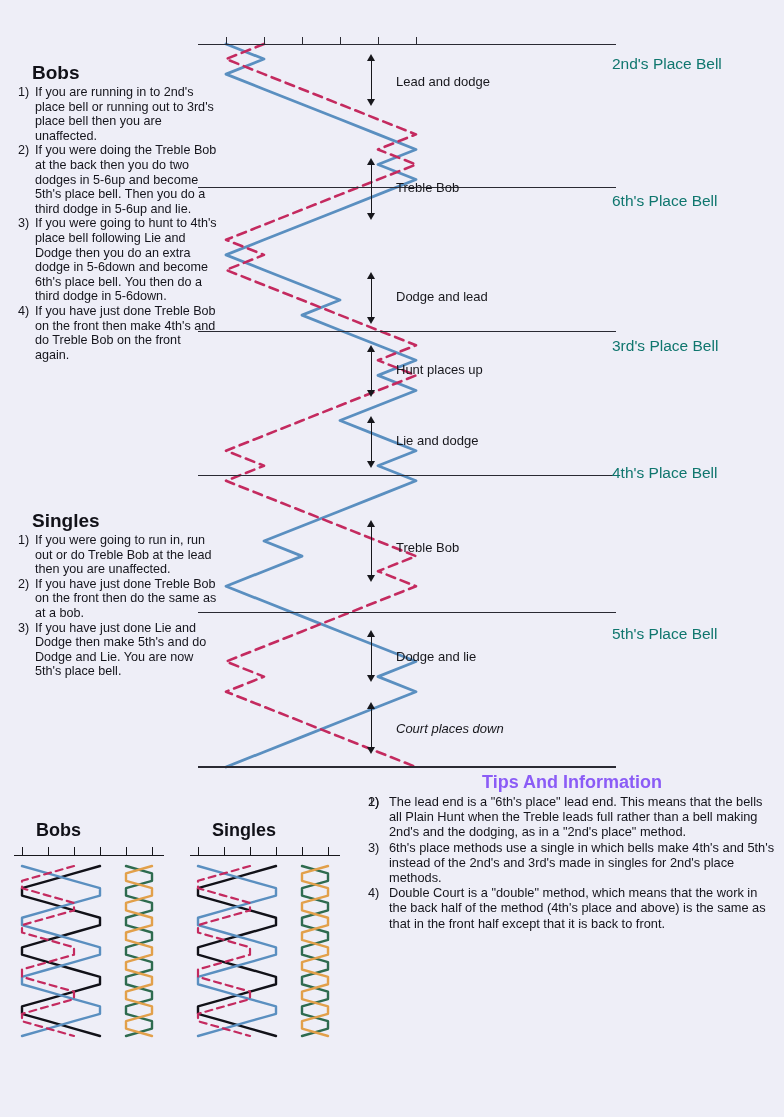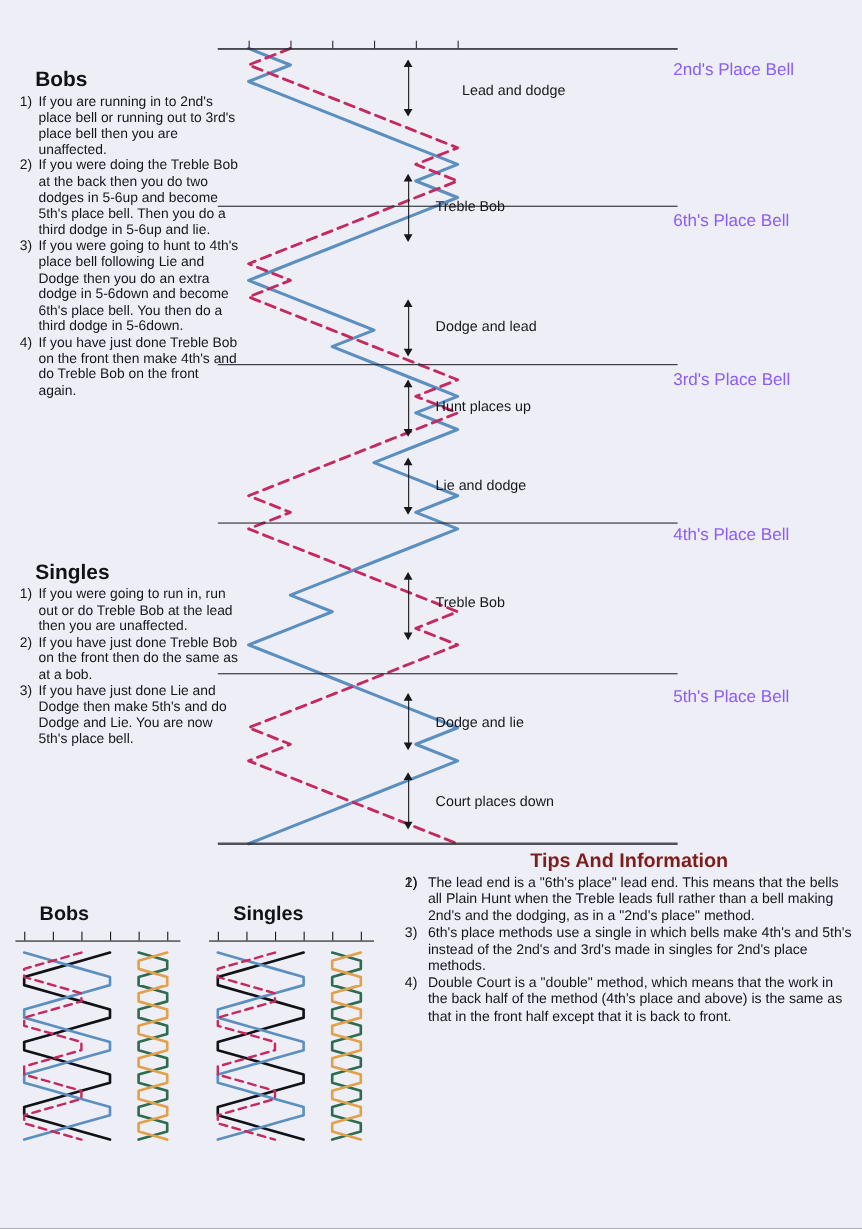--- a/index.html
+++ b/index.html
@@ -46,41 +46,41 @@
     position:absolute;top:-7px;width:1px;height:7px;background:#2a2a33;
   }
   #grid .botaxis{
     position:absolute;left:0;bottom:0;width:418px;height:1px;background:#2a2a33;
   }
   .divider{
     position:absolute;left:198px;width:418px;height:1px;background:#2a2a33;
   }
   .placelabel{
     position:absolute;left:612px;
-    font-size:15.5px;color:#8b5cf6;white-space:nowrap;
+    font-size:15.5px;color:#0f766e;white-space:nowrap;
   }
   .arrow{
     position:absolute;left:0;width:13px;
   }
   .arrow .shaft{
     position:absolute;left:6px;top:6px;bottom:6px;width:1.4px;background:#17171c;
   }
   .arrow .head{
     position:absolute;left:2px;width:0;height:0;
     border-left:4.5px solid transparent;border-right:4.5px solid transparent;
   }
   .arrow .head.up{top:0;border-bottom:7px solid #17171c;}
   .arrow .head.dn{bottom:0;border-top:7px solid #17171c;}
   .seclabel{
     position:absolute;font-size:13px;color:#17171c;white-space:nowrap;
   }
   
   #tips{position:absolute;left:368px;top:772px;width:408px;}
   #tips .h{
-    text-align:center;font-size:18px;font-weight:bold;color:#7f1d1d;
+    text-align:center;font-size:18px;font-weight:bold;color:#8b5cf6;
     margin-bottom:1px;
   }
   ol.tips{
     margin:0;padding:0;list-style:none;
     font-size:12.8px;line-height:15.2px;color:#15151c;
   }
   ol.tips li{position:relative;padding-left:21px;}
   ol.tips li .num{position:absolute;left:0;top:0;}
   
   .mini{position:absolute;}
@@ -140,21 +140,21 @@
       <div class="divider" style="top: 187px;"></div>
       <div class="divider" style="top: 331px;"></div>
       <div class="divider" style="top: 475px;"></div>
       <div class="divider" style="top: 612px;"></div>
       <div class="divider" style="top: 767px;"></div>
     </div>
   <div id="placelabels">
       <div class="placelabel" style="top: 55px;">2nd's Place Bell</div>
       <div class="placelabel" style="top: 192px;">6th's Place Bell</div>
       <div class="placelabel" style="top: 337px; text-align: right;">3rd's Place Bell</div>
-      <div class="placelabel" style="top: 478px;">4th's Place Bell</div>
+      <div class="placelabel" style="top: 464px;">4th's Place Bell</div>
       <div class="placelabel" style="top: 625px;">5th's Place Bell</div>
     </div>
   <div id="arrows">
       <div class="arrow" style="left: 365px; top: 54px; height: 52px;">
         <div class="shaft"></div>
         <div class="head up"></div>
         <div class="head dn"></div>
       </div>
       <div class="arrow" style="left: 365px; top: 158px; height: 62px;">
         <div class="shaft"></div>
@@ -186,28 +186,28 @@
         <div class="head up"></div>
         <div class="head dn"></div>
       </div>
       <div class="arrow" style="left: 365px; top: 702px; height: 52px;">
         <div class="shaft"></div>
         <div class="head up"></div>
         <div class="head dn"></div>
       </div>
     </div>
   <div id="seclabels">
-      <div class="seclabel" style="left: 396px; top: 74px; margin-left: 24px;">Lead and dodge</div>
+      <div class="seclabel" style="left: 396px; top: 74px;">Lead and dodge</div>
       <div class="seclabel" style="left: 396px; top: 180px;">Treble Bob</div>
       <div class="seclabel" style="left: 396px; top: 289px;">Dodge and lead</div>
       <div class="seclabel" style="left: 396px; top: 362px;">Hunt places up</div>
       <div class="seclabel" style="left: 396px; top: 433px;">Lie and dodge</div>
       <div class="seclabel" style="left: 396px; top: 540px;">Treble Bob</div>
       <div class="seclabel" style="left: 396px; top: 649px;">Dodge and lie</div>
-      <div class="seclabel" style="left: 396px; top: 721px;">Court places down</div>
+      <div class="seclabel" style="left: 396px; top: 721px; font-style: italic;">Court places down</div>
     </div>
 
   <div class="mini" style="left:14px;top:820px;">
     <div class="mh">Bobs</div>
     <div class="axis">
         <div class="ln"></div>
         <div class="mt">
           <div class="tk" style="left: 8px;"></div>
           <div class="tk" style="left: 34px;"></div>
           <div class="tk" style="left: 60px;"></div>

